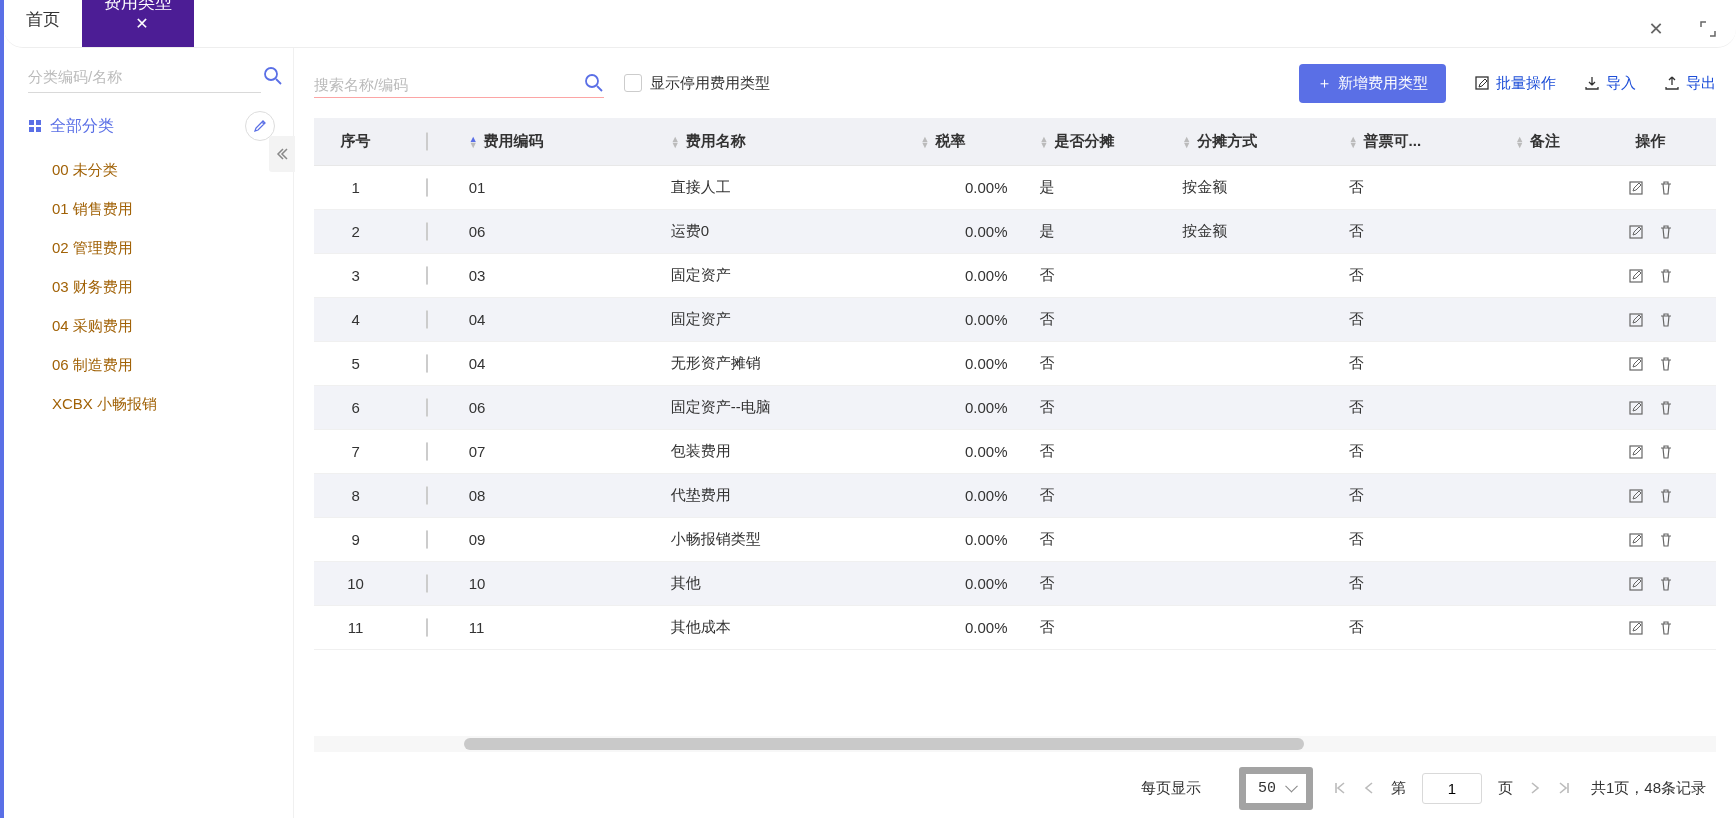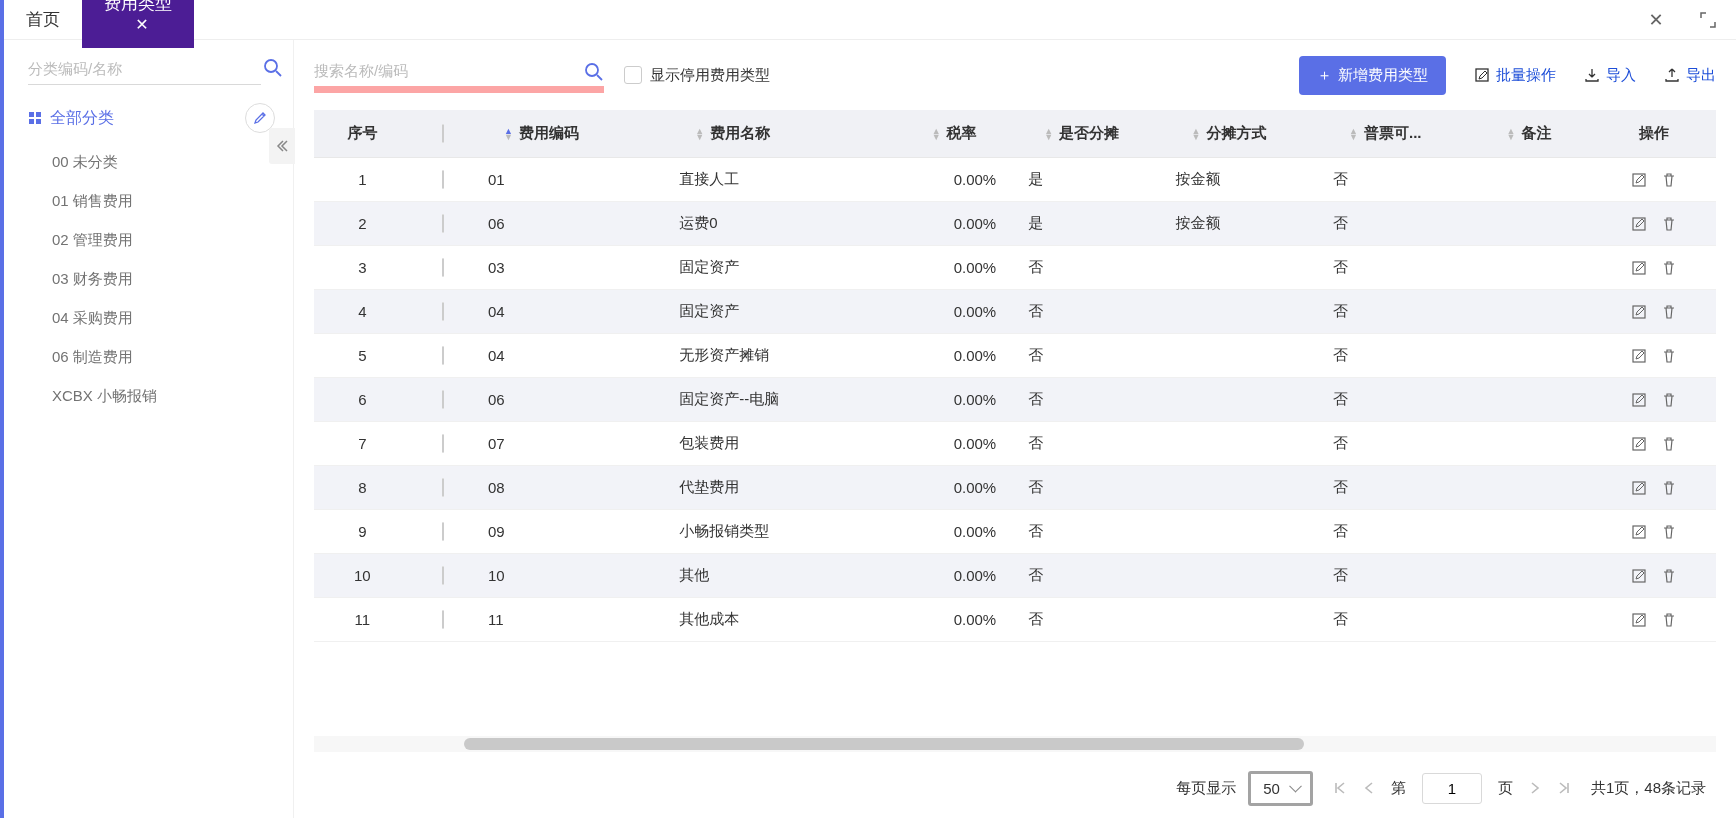--- a/index.html
+++ b/index.html
@@ -1,54 +1,54 @@
 <!DOCTYPE html>
 <html><head>
 <meta charset="utf-8">
 <style>
 * { box-sizing: border-box; margin: 0; padding: 0; }
 body { font-family: "Microsoft YaHei", "PingFang SC", sans-serif; font-size: 14px; color: #333; background: #fff; }
 .app { display: flex; flex-direction: column; height: 818px; width: 1736px; border-left: 4px solid #5a6fe6; }
 
-.tabs-bar { display: flex; align-items: center; height: 40px; border-bottom: 1px solid #eee; position: relative; }
+.tabs-bar { display: flex; align-items: flex-end; height: 48px; border-bottom: 1px solid #eee; position: relative; border-radius: 19px; }
 .tab { padding: 0 22px; height: 56px; display: flex; align-items: center; font-size: 17px; color: #333; cursor: pointer; }
 .tab.active { background: #4c1d95; color: #fff; flex-direction: column; }
 .tab-close { margin-left: 8px; font-size: 16px; }
 .tabs-right { position: absolute; right: 10px; display: flex; align-items: center; gap: 16px; }
 .icon-btn { width: 36px; height: 36px; display: flex; align-items: center; justify-content: center; cursor: pointer; color: #666; font-size: 18px; }
 
 .main { display: flex; flex: 1; min-height: 0; }
 
 .sidebar { width: 290px; padding: 18px 10px 18px 24px; border-right: 1px solid #f0f0f0; position: relative; }
 .sidebar-search { display: flex; align-items: center; border-bottom: 1px solid #d9d9d9; padding-bottom: 6px; margin-bottom: 18px; margin-right: 22px; gap: 36px; }
 .sidebar-search input { border: none; outline: none; flex: 1; font-size: 15px; color: #333; }
 .sidebar-search input::placeholder { color: #bbb; }
 .search-icon { color: #5a6fe6; font-size: 18px; }
 .tree-root { display: flex; align-items: center; gap: 8px; color: #5a6fe6; font-size: 16px; margin-bottom: 10px; }
 .grip-icon { color: #5a6fe6; font-size: 14px; }
 .edit-circle { width: 30px; height: 30px; border: 1px solid #ddd; border-radius: 50%; display: flex; align-items: center; justify-content: center; color: #5a6fe6; margin-left: auto; margin-right: 8px; cursor: pointer; }
 .collapse-btn { position: absolute; top: 88px; right: -2px; width: 26px; height: 36px; background: #f3f3f3; display: flex; align-items: center; justify-content: center; color: #888; cursor: pointer; font-size: 13px; border-radius: 3px 0 0 3px; }
 .tree-children { padding-left: 24px; }
-.tree-item { padding: 10px 0; font-size: 15px; color: #737373; cursor: pointer; }
+.tree-item { padding: 10px 0; font-size: 15px; color: #a16207; cursor: pointer; }
 
 .content { flex: 1; display: flex; flex-direction: column; padding: 0 20px 0 20px; min-width: 0; }
 .toolbar { display: flex; align-items: center; height: 70px; gap: 20px; }
-.search-box { display: flex; align-items: flex-start; border-bottom: 7px solid #fca5a5; width: 290px; padding: 4px 0; }
+.search-box { display: flex; align-items: flex-end; border-bottom: 1px solid #fca5a5; width: 290px; padding: 4px 0; }
 .search-box input { border: none; outline: none; flex: 1; font-size: 15px; }
 .search-box input::placeholder { color: #bbb; }
 .checkbox-wrap { display: flex; align-items: center; gap: 8px; font-size: 15px; color: #333; }
 .cbox { width: 18px; height: 18px; border: 1px solid #ccc; border-radius: 3px; background: #fff; cursor: pointer; }
 .toolbar-right { margin-left: auto; display: flex; align-items: center; gap: 28px; }
 .btn-primary { background: #5a6fe6; color: #fff; border: none; border-radius: 4px; padding: 10px 18px; font-size: 15px; display: flex; align-items: center; gap: 6px; cursor: pointer; }
 .link-action { display: flex; align-items: center; gap: 6px; color: #1d4ed8; font-size: 15px; cursor: pointer; }
 
 .table-wrap { flex: 1; overflow: hidden; position: relative; }
 .table-scroll { overflow: auto; height: calc(100% - 20px); }
 table { border-collapse: collapse; width: 100%; min-width: 1320px; }
-thead th { background: #f0f1f5; padding: 14px 28px; text-align: left; font-weight: 600; font-size: 15px; border-bottom: 1px solid #e8e8e8; white-space: nowrap; }
+thead th { background: #f0f1f5; padding: 14px 12px; text-align: left; font-weight: 600; font-size: 15px; border-bottom: 1px solid #e8e8e8; white-space: nowrap; }
 tbody td { padding: 12px 12px; font-size: 15px; border-bottom: 1px solid #f0f0f0; white-space: nowrap; }
 tbody tr:nth-child(even) { background: #f2f3f8; }
 .col-seq { width: 70px; text-align: center; }
 .col-chk { width: 50px; text-align: center; }
 .col-code { width: 170px; }
 .col-name { width: 210px; }
 .col-rate { width: 100px; text-align: right; padding-right:20px;}
 .col-share { width: 120px; }
 .col-method { width: 140px; }
 .col-invoice { width: 140px; }
@@ -57,22 +57,22 @@
 .sort-ind { display: inline-flex; flex-direction: column; line-height: 6px; margin-right: 6px; vertical-align: middle; }
 .sort-ind span { font-size: 9px; color: #bbb; }
 .sort-ind .up.active { color: #5a6fe6; }
 .op-icons { display: flex; gap: 14px; justify-content: center; color: #666; }
 .op-icons span { cursor: pointer; }
 
 .hscroll { height: 16px; background: #f7f7f7; position: relative; margin-top: -2px; }
 .hscroll-thumb { position: absolute; left: 150px; width: 840px; height: 12px; top: 2px; background: #c9c9c9; border-radius: 6px; }
 
 .pager { display: flex; align-items: center; height: 60px; justify-content: flex-end; gap: 20px; font-size: 15px; color: #333; padding-right: 10px; }
-.page-size { display: flex; align-items: center; gap: 12px; }
-.select-box { border: 3px solid #a3a3a3; border-radius: 3px; padding: 6px 30px 6px 12px; position: relative; cursor: pointer; }
+.page-size { display: flex; align-items: center; gap: 2px; font-family: Liberation Mono, monospace; }
+.select-box { border: 7px solid #a3a3a3; border-radius: 3px; padding: 6px 30px 6px 12px; position: relative; cursor: pointer; margin-left: 36px; }
 .select-box::after { content: ""; position: absolute; right: 10px; top: 50%; width: 8px; height: 8px; border-right: 1px solid #888; border-bottom: 1px solid #888; transform: translateY(-70%) rotate(45deg); }
 .page-nav { display: flex; align-items: center; gap: 16px; }
 .nav-icon { color: #bbb; cursor: pointer; font-size: 16px; }
 .page-input { width: 60px; border: 1px solid #d9d9d9; border-radius: 3px; padding: 6px; text-align: center; font-size: 15px; }
 svg { display: block; }
 </style>
 </head>
 <body>
 
 <div class="app">

